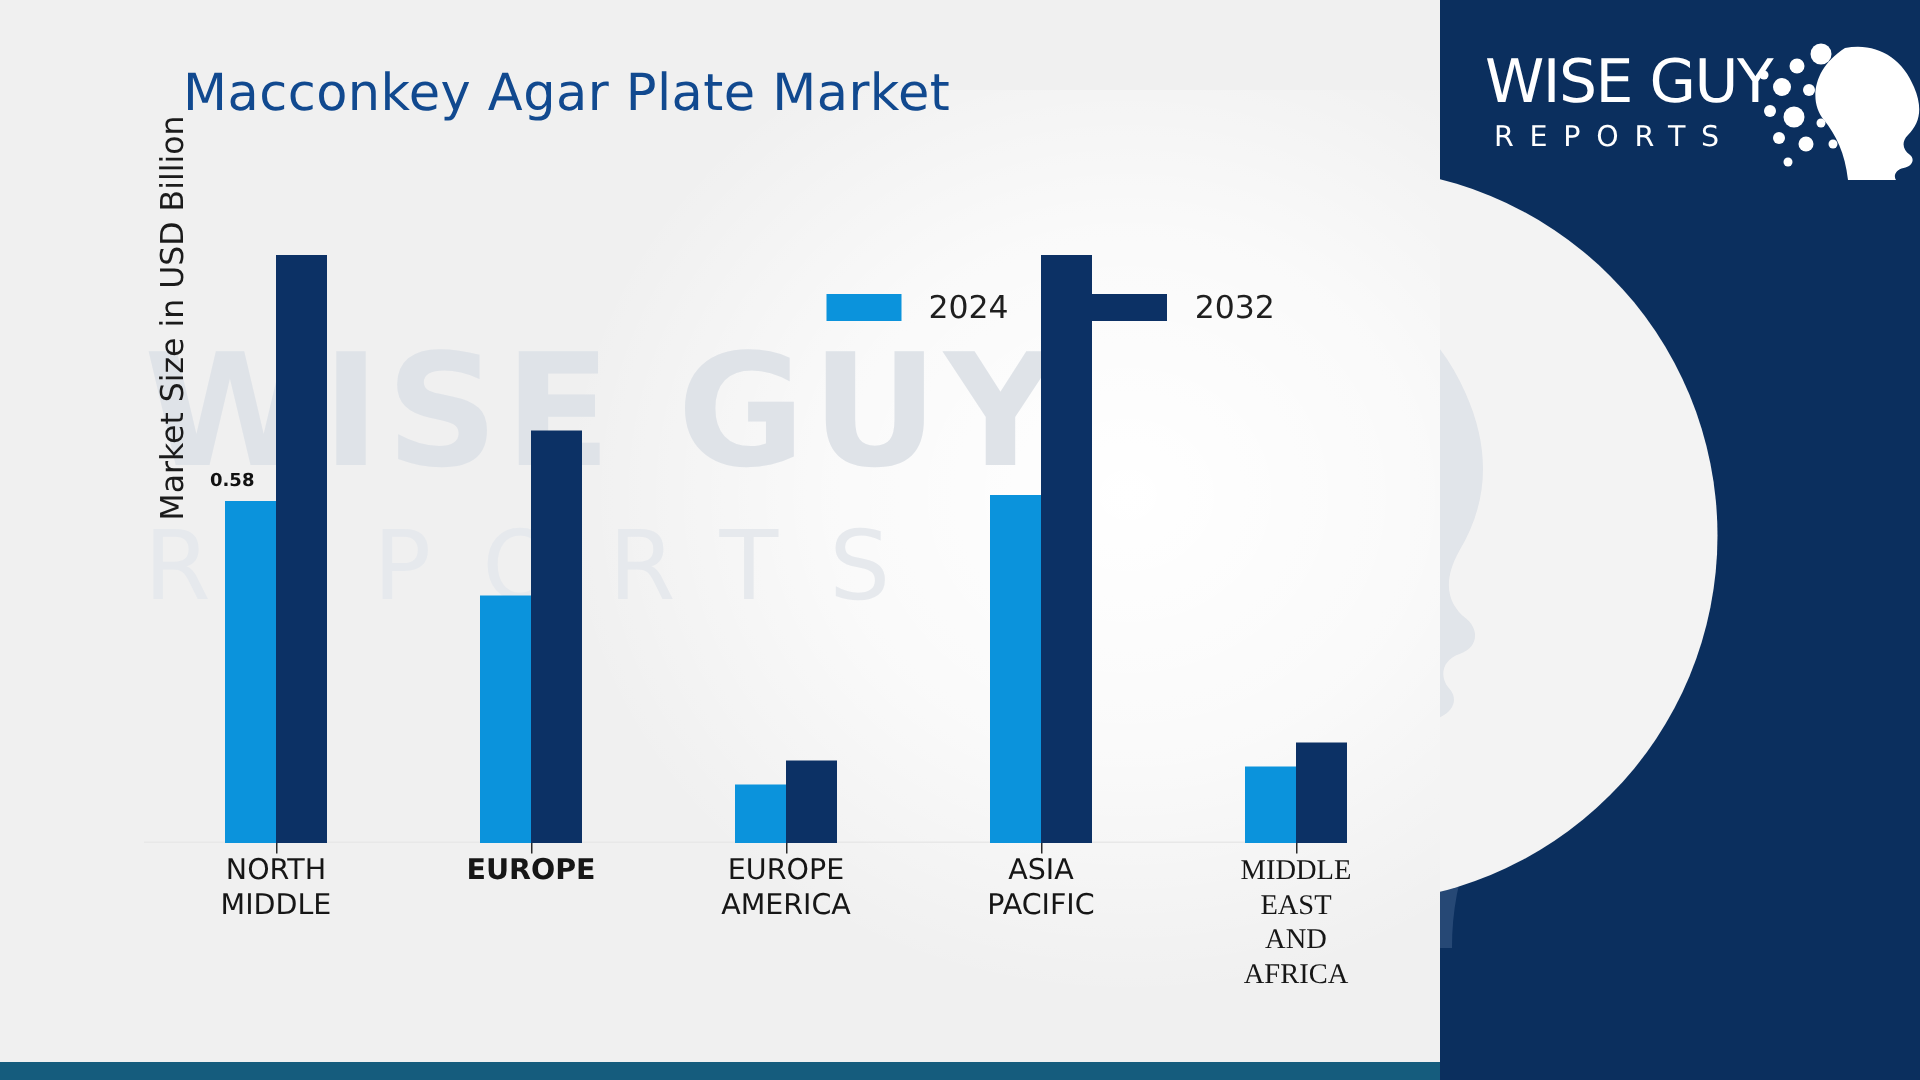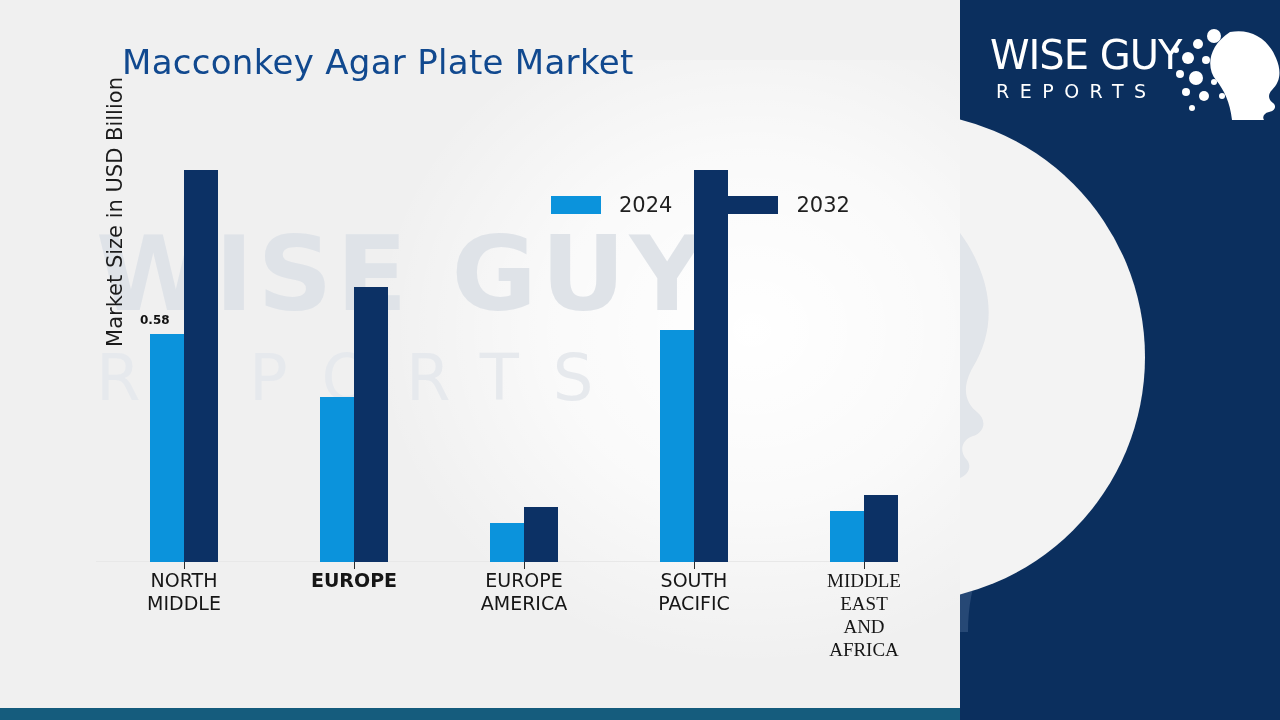--- a/index.html
+++ b/index.html
@@ -307,21 +307,21 @@
           </div>
         </div>
     </div>
 
     <div id="cat-host">
         <div class="cat-label" style="left: 94px; top: 569px; width: 180px;">NORTH
 MIDDLE</div>
         <div class="cat-label" style="left: 264px; top: 569px; width: 180px; font-weight: bold;">EUROPE</div>
         <div class="cat-label" style="left: 434px; top: 569px; width: 180px;">EUROPE
 AMERICA</div>
-        <div class="cat-label" style="left: 604px; top: 569px; width: 180px;">SOUTH
+        <div class="cat-label" style="left: 604px; top: 569px; width: 180px;">ASIA
 PACIFIC</div>
         <div class="cat-label" style="left: 774px; top: 569px; width: 180px; font-family: Liberation Serif, serif;">MIDDLE
 EAST
 AND
 AFRICA</div>
       </div>
 
     <div id="bottom-bar"></div>
   <div class="bar-value-label" style="left: 140px; top: 313px;">0.58</div>
     </div>

